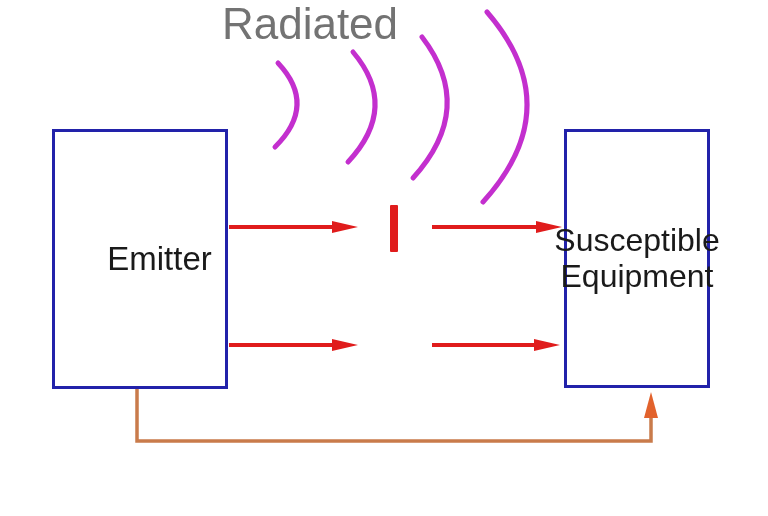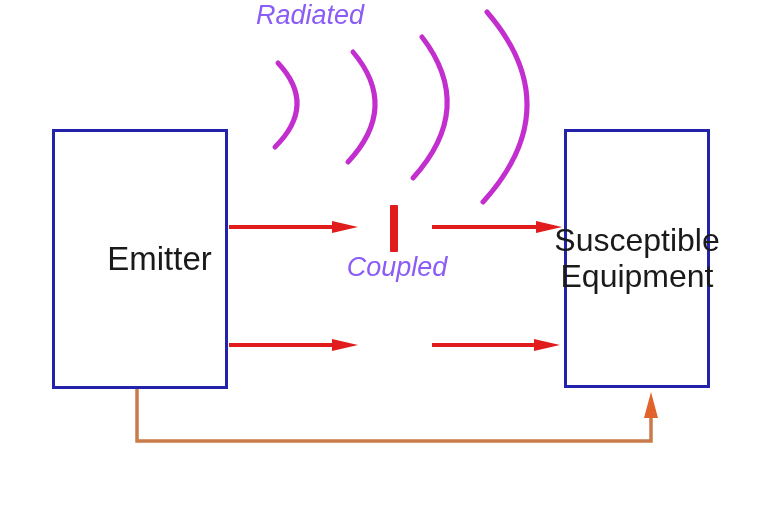--- a/index.html
+++ b/index.html
@@ -35,26 +35,25 @@
   }
   .box.susceptible {
     left: 564px; top: 129px;
     width: 146px; height: 259px;
     font-size: 32px;
     line-height: 1.1;
     padding: 0 8px;
   }
   .free-label {
     position: absolute;
-    color: #8b5cf6;
-    font-size: 27px;
+    color: #737373;
+    font-size: 44px;
     line-height: 1;
     white-space: nowrap;
     transform: translateX(-50%);
-    font-style: italic;
   }
   .free-label.radiated   { left: 310px; top: 2px;  }
   .free-label.coupled    { left: 397px; top: 254px; }
   .free-label.conduction { left: 393px; top: 467px; }
 </style>
 </head>
 <body>
 
 <div class="canvas">
 
@@ -87,15 +86,14 @@
 
   <div class="box emitter">
     <span>Emitter</span>
   </div>
 
   <div class="box susceptible">
     <span>Susceptible Equipment</span>
   </div>
 
   <div class="free-label radiated">Radiated</div>
-  <div class="free-label coupled">Coupled</div>
 
 </div>
 
 </body></html>

